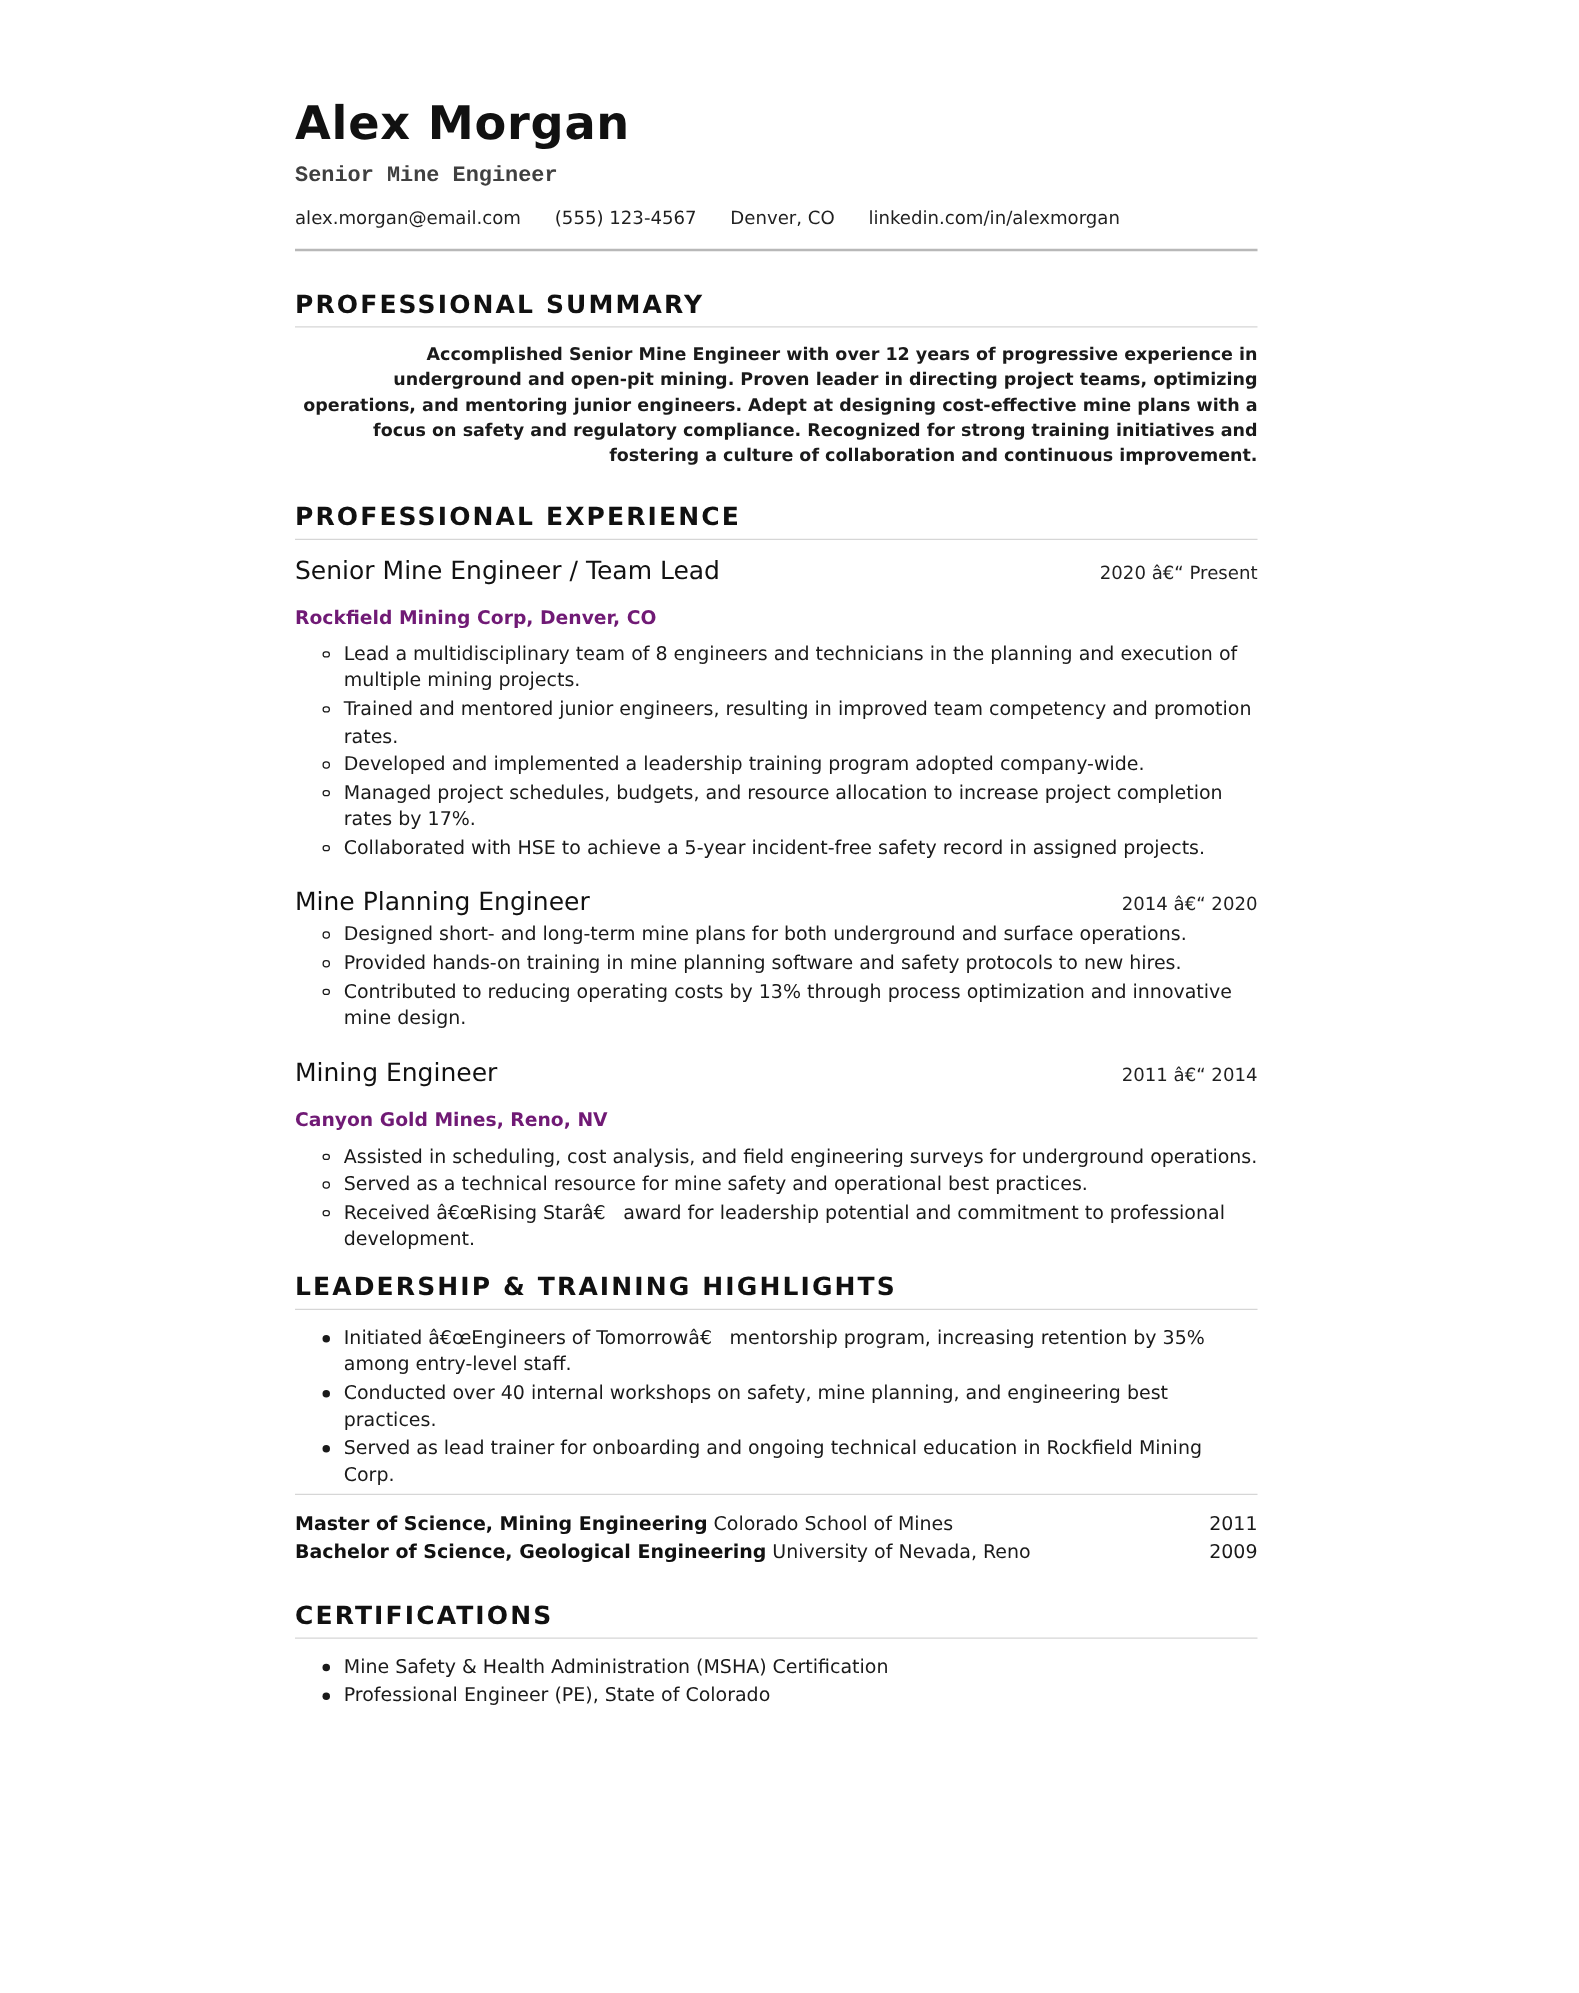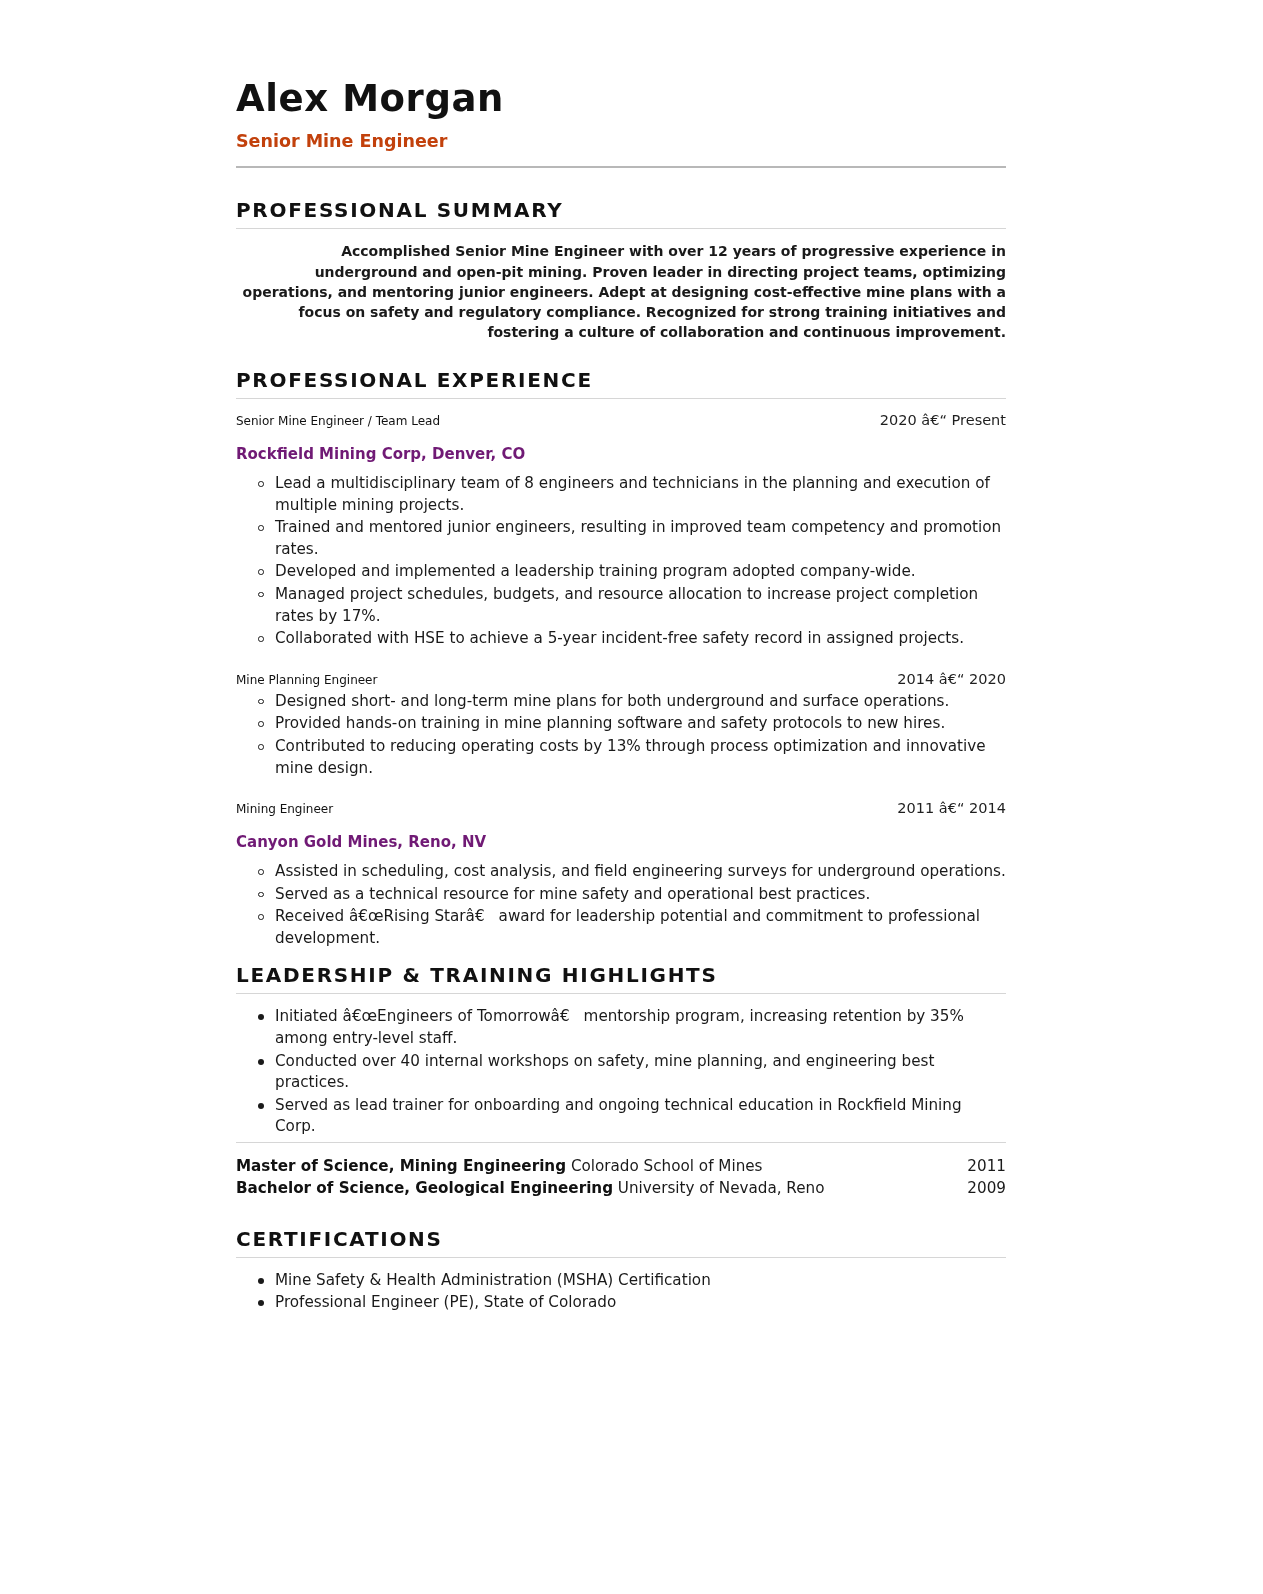--- a/index.html
+++ b/index.html
@@ -32,21 +32,22 @@
     letter-spacing: 0.6px;
     line-height: 1.12;
     margin: 0 0 12px 0;
     color: #111111;
   }
   .headline {
     font-size: 17.5px;
     font-weight: bold;
     line-height: 1.2;
     margin: 0 0 14px 0;
-    color: #c2410c;
+    color: #404040;
+    font-family: Liberation Mono, monospace;
   }
   .contact {
     font-size: 14.5px;
     line-height: 1.3;
     color: #1f1f1f;
     margin: 0 0 14px 0;
     display: flex;
     flex-wrap: wrap;
   }
   .contact .citem { white-space: nowrap; }
@@ -85,21 +86,21 @@
   
   .job { margin: 0 0 20px 0; }
   .job:last-child { margin-bottom: 14px; }
   .job-head {
     display: flex;
     justify-content: space-between;
     align-items: baseline;
     margin: 0 0 3px 0;
   }
   .job-title {
-    font-size: 12px;
+    font-size: 20px;
     font-weight: normal;
     color: #111111;
     line-height: 1.25;
   }
   .job-dates {
     font-size: 14.5px;
     color: #1f1f1f;
     white-space: nowrap;
     padding-left: 16px;
     line-height: 1.25;
@@ -177,20 +178,29 @@
 </style>
 </head>
 <body>
 
 <div class="page">
   <div class="doc">
 
     <header>
       <h1 class="name">Alex Morgan</h1>
       <div class="headline">Senior Mine Engineer</div>
+      <div class="contact">
+        <span class="citem">alex.morgan@email.com</span>
+        <span class="csep"></span>
+        <span class="citem">(555) 123-4567</span>
+        <span class="csep"></span>
+        <span class="citem">Denver, CO</span>
+        <span class="csep"></span>
+        <span class="citem">linkedin.com/in/alexmorgan</span>
+      </div>
       <hr class="header-rule">
     </header>
 
     <section class="section">
       <h2 class="section-title">PROFESSIONAL SUMMARY</h2>
       <hr class="section-rule">
       <p class="summary-text">Accomplished Senior Mine Engineer with over 12 years of progressive experience in underground and open-pit mining. Proven leader in directing project teams, optimizing operations, and mentoring junior engineers. Adept at designing cost-effective mine plans with a focus on safety and regulatory compliance. Recognized for strong training initiatives and fostering a culture of collaboration and continuous improvement.</p>
     </section>
 
     <section class="section">

